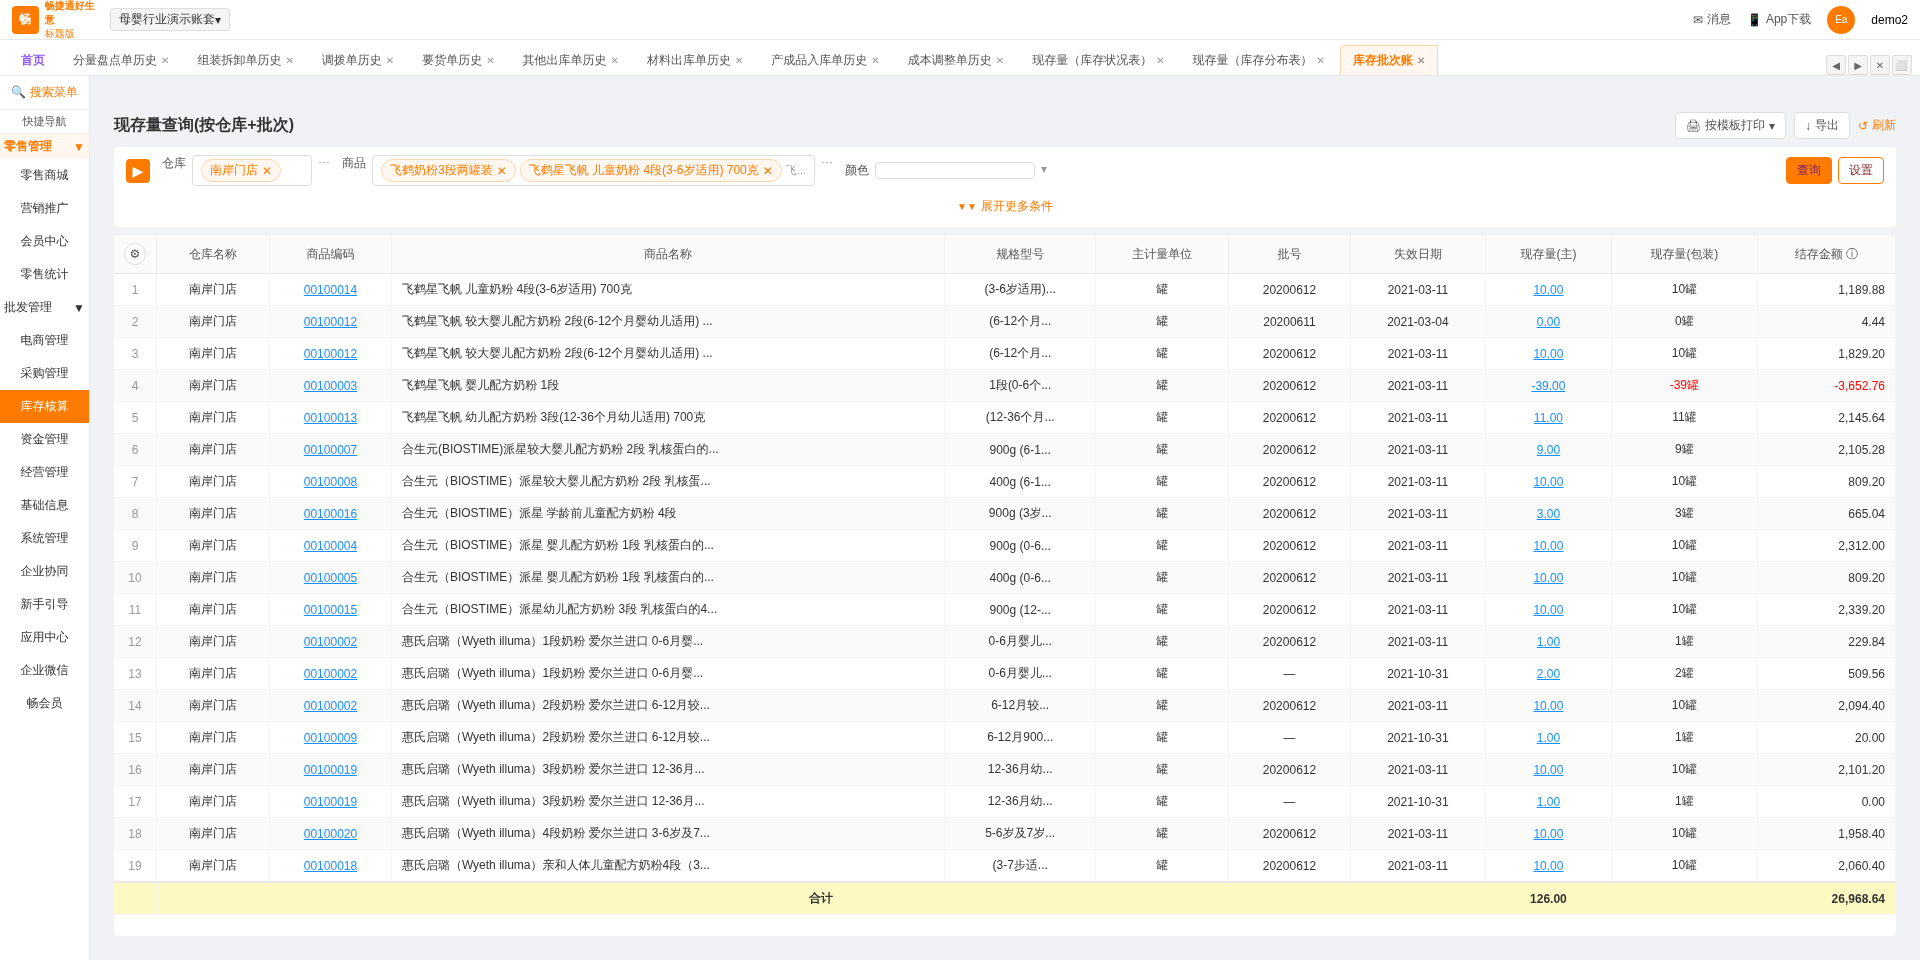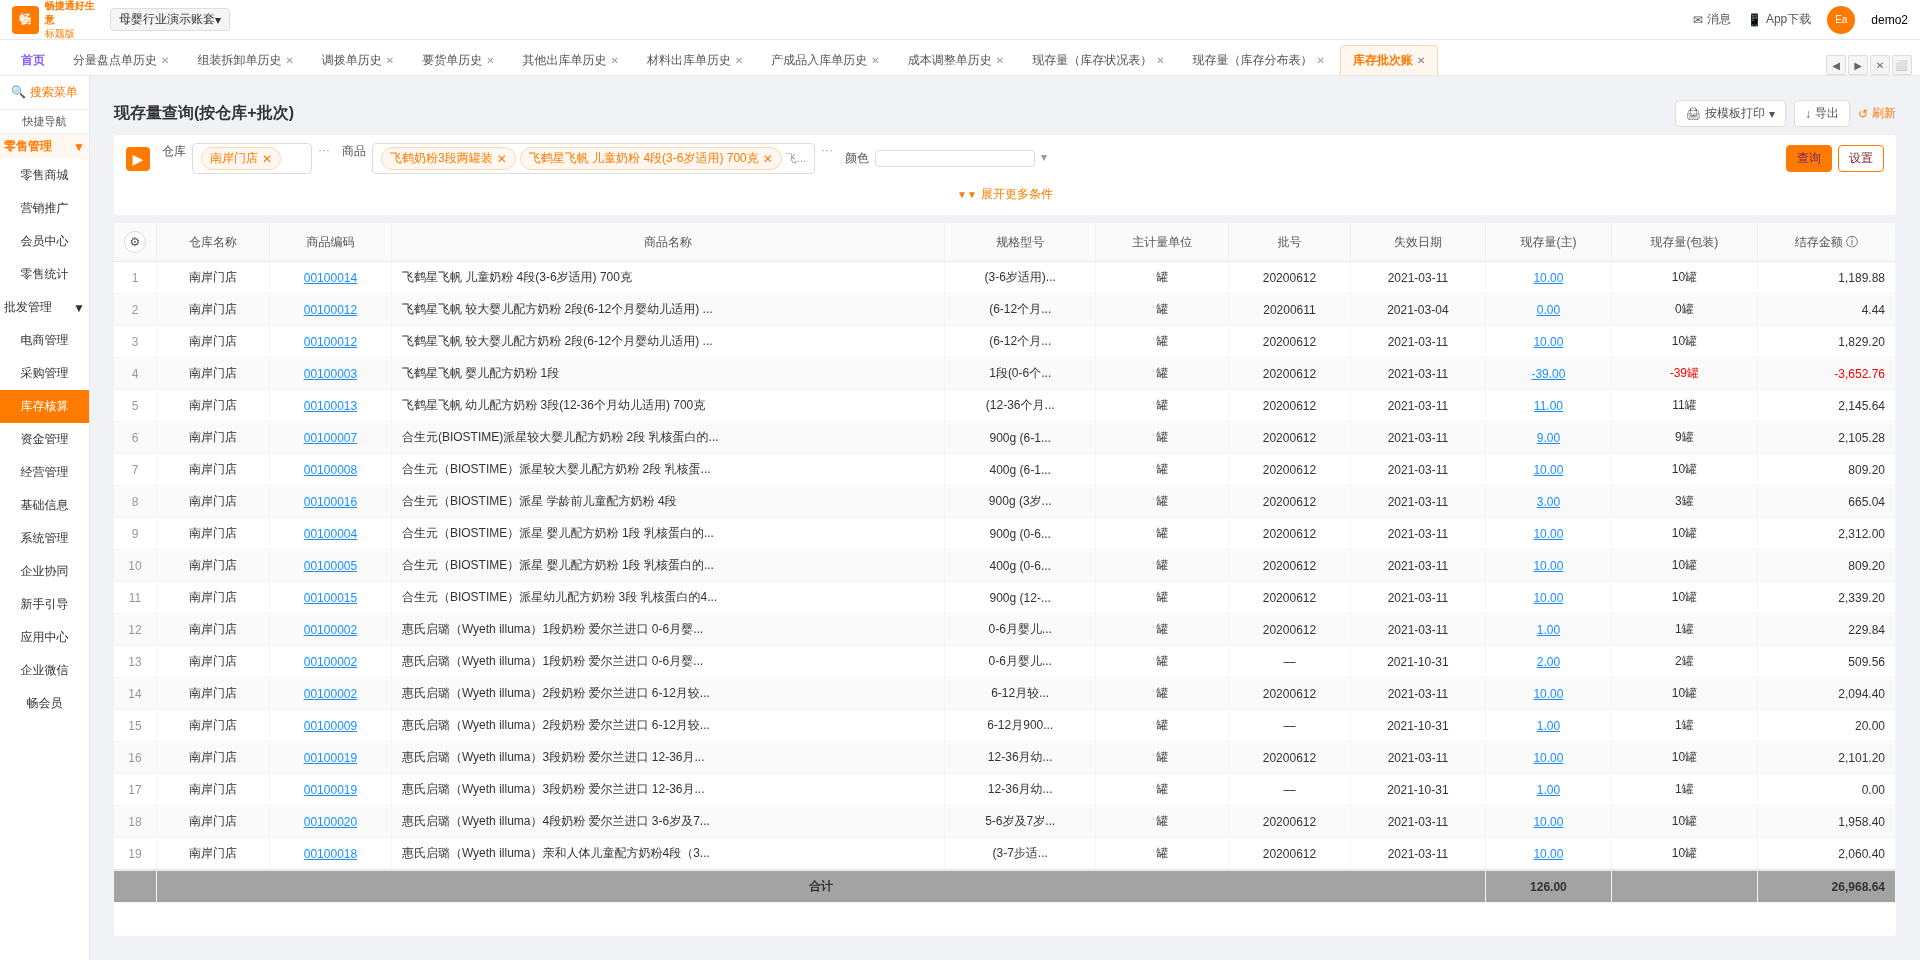--- a/index.html
+++ b/index.html
@@ -185,20 +185,21 @@
     }
 
     
     .content-area {
       flex: 1;
       display: flex;
       flex-direction: column;
       overflow: hidden;
       padding: 24px;
       background: #f0f2f5;
+      margin-top: 12px;
     }
 
     .page-header {
       display: flex;
       align-items: center;
       justify-content: space-between;
       margin-bottom: 8px;
     }
     .page-title {
       font-size: 16px;
@@ -346,21 +347,21 @@
       padding: 7px 10px;
       border-bottom: 1px solid #f5f5f5;
       border-right: 1px solid #f5f5f5;
       text-align: center;
       color: #333;
     }
     .negative { color: #f00; }
     .underline { text-decoration: underline; color: #1890ff; cursor: pointer; }
     .row-num { color: #999; }
     .summary-row td {
-      background: #a3a3a3;
+      background: #fef9c3;
       font-weight: bold;
       border-top: 2px solid #e8e8e8;
     }
     .settings-icon-cell {
       width: 30px;
     }
     .col-settings {
       width: 22px;
       height: 22px;
       border-radius: 50%;

